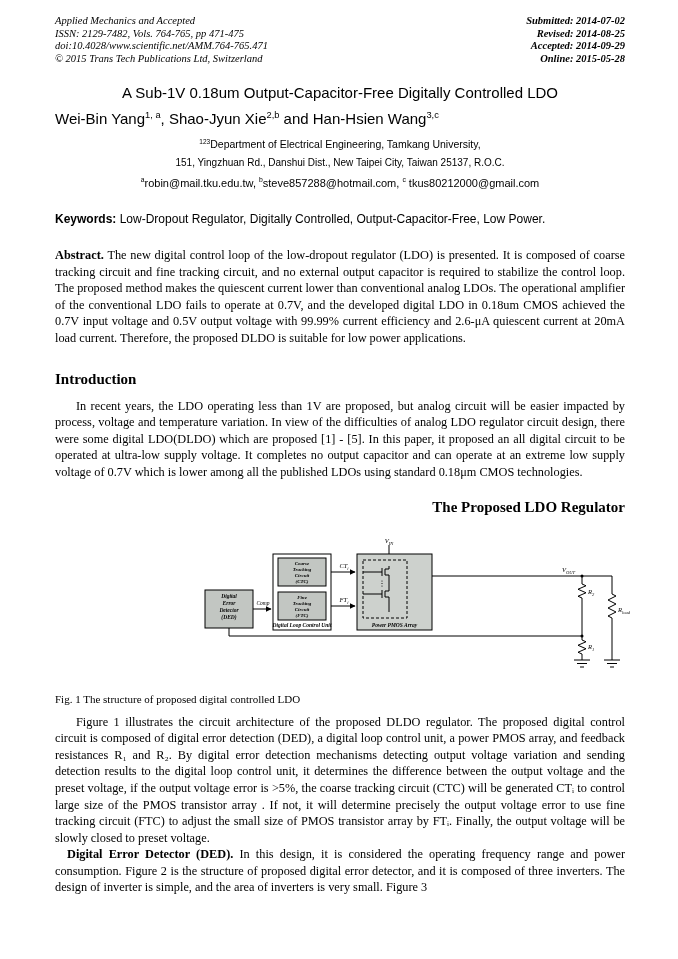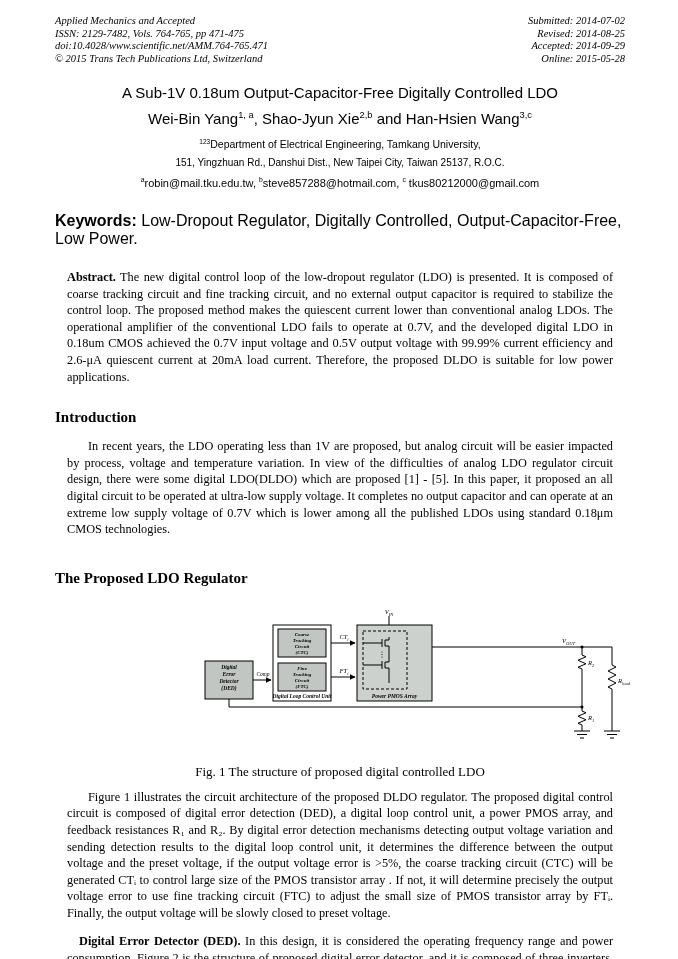--- a/index.html
+++ b/index.html
@@ -1,41 +1,41 @@
 <!DOCTYPE html>
 <html><head>
 <meta charset="utf-8">
 <style>
   html,body { margin:0; padding:0; background:#ffffff; }
   body { width:678px; height:959px; font-family:"Liberation Serif", serif; color:#000; position:relative; overflow:hidden; }
   .page { padding:15px 53px 0 55px; }
 
   .hdr { display:flex; justify-content:space-between; font-style:italic; font-size:10.5px; line-height:12.5px; }
   .hdr .col-left div, .hdr .col-right div { white-space:nowrap; }
-  .hdr .col-right { text-align:right; }
+  .hdr .col-right { text-align:right;font-weight:bold; }
 
   .title { text-align:center; font-family:"Liberation Sans", sans-serif; font-weight:normal; font-size:15px; margin-top:19px; }
-  .authors { text-align:center; font-family:"Liberation Sans", sans-serif; font-size:15px; margin-top:9px; }
+  .authors { text-align:left; font-family:"Liberation Sans", sans-serif; font-size:15px; margin-top:9px; }
   .sup { vertical-align:super; font-size:0.62em; line-height:0; }
   .affil1 { text-align:center; font-family:"Liberation Sans", sans-serif; font-size:10.5px; margin-top:11px; }
   .affil2 { text-align:center; font-family:"Liberation Sans", sans-serif; font-size:10px; margin-top:7px; }
   .emails { text-align:center; font-family:"Liberation Sans", sans-serif; font-size:11px; margin-top:9px; }
 
-  .keywords { font-family:"Liberation Sans", sans-serif; font-size:16px; margin-top:23px; }
+  .keywords { font-family:"Liberation Sans", sans-serif; font-size:12px; margin-top:23px; }
 
-  .para { font-size:12.3px; line-height:16.6px; text-align:justify; margin:12px; }
+  .para { font-size:12.3px; line-height:16.6px; text-align:justify; margin:0; }
   .abstract { margin-top:21px; }
   .indent { text-indent:21px; }
   .indent-sm { text-indent:12px; }
   .sec-heading { font-size:15px; font-weight:bold; margin:24px 0 10px 0; }
   .after-fig { margin-top:9px; }
   .last-para { margin-top:0; }
 
   .figure-wrap { margin:18px 0 0 142px; }
-  .fig-caption { text-align:center; font-size:13px; margin-top:5px; }
+  .fig-caption { text-align:left; font-size:11px; margin-top:5px; }
 
   svg line, svg path, svg rect { stroke:#000; stroke-width:1; fill:none; }
   svg rect.fillbox { fill:#c2c6c2; }
   svg rect.fillbox2 { fill:#cdd1cd; }
   svg rect.white { fill:#ffffff; }
   svg .dashed { stroke-dasharray:3 2; }
   svg circle.node { fill:#000; stroke:none; }
   svg circle.dot { fill:#000; stroke:none; }
   svg text { stroke:none; fill:#000; }
   .boxlbl { font-family:"Liberation Serif", serif; font-style:italic; font-weight:bold; font-size:5.5px; text-anchor:middle; }
@@ -75,21 +75,21 @@
 
   <div class="emails"><span class="sup">a</span><span>robin@mail.tku.edu.tw, </span><span class="sup">b</span><span>steve857288@hotmail.com, </span><span class="sup">c</span><span> tkus80212000@gmail.com</span></div>
 
   <div class="keywords"><b>Keywords:</b><span> Low-Dropout Regulator, Digitally Controlled, Output-Capacitor-Free, Low Power.</span></div>
 
   <p class="para abstract"><b>Abstract.</b><span> The new digital control loop of the low-dropout regulator (LDO) is presented. It is composed of coarse tracking circuit and fine tracking circuit, and no external output capacitor is required to stabilize the control loop. The proposed method makes the quiescent current lower than conventional analog LDOs. The operational amplifier of the conventional LDO fails to operate at 0.7V, and the developed digital LDO in 0.18um CMOS achieved the 0.7V input voltage and 0.5V output voltage with 99.99% current efficiency and 2.6-μA quiescent current at 20mA load current. Therefore, the proposed DLDO is suitable for low power applications.</span></p>
 
   <div class="sec-heading">Introduction</div>
   <p class="para indent">In recent years, the LDO operating less than 1V are proposed, but analog circuit will be easier impacted by process, voltage and temperature variation. In view of the difficulties of analog LDO regulator circuit design, there were some digital LDO(DLDO) which are proposed [1] - [5]. In this paper, it proposed an all digital circuit to be operated at ultra-low supply voltage. It completes no output capacitor and can operate at an extreme low supply voltage of 0.7V which is lower among all the published LDOs using standard 0.18μm CMOS technologies.</p>
 
-  <div class="sec-heading" style="margin-top:32px;">The Proposed LDO Regulator</div>
+  <div class="sec-heading" style="margin-top:18px;text-align:right;">The Proposed LDO Regulator</div>
 
   <div class="figure-wrap">
     <svg width="440" height="150" viewBox="0 0 440 150">
       <defs>
         <marker id="arr" viewBox="0 0 10 10" refX="9" refY="5" markerWidth="6" markerHeight="6" orient="auto">
           <path d="M0,0 L10,5 L0,10 z" style="fill:#000;stroke:none"></path>
         </marker>
       </defs>
 
       <text class="sig sigmid" x="192" y="9"><tspan>V</tspan><tspan dy="1.5" class="subts">IN</tspan></text>

